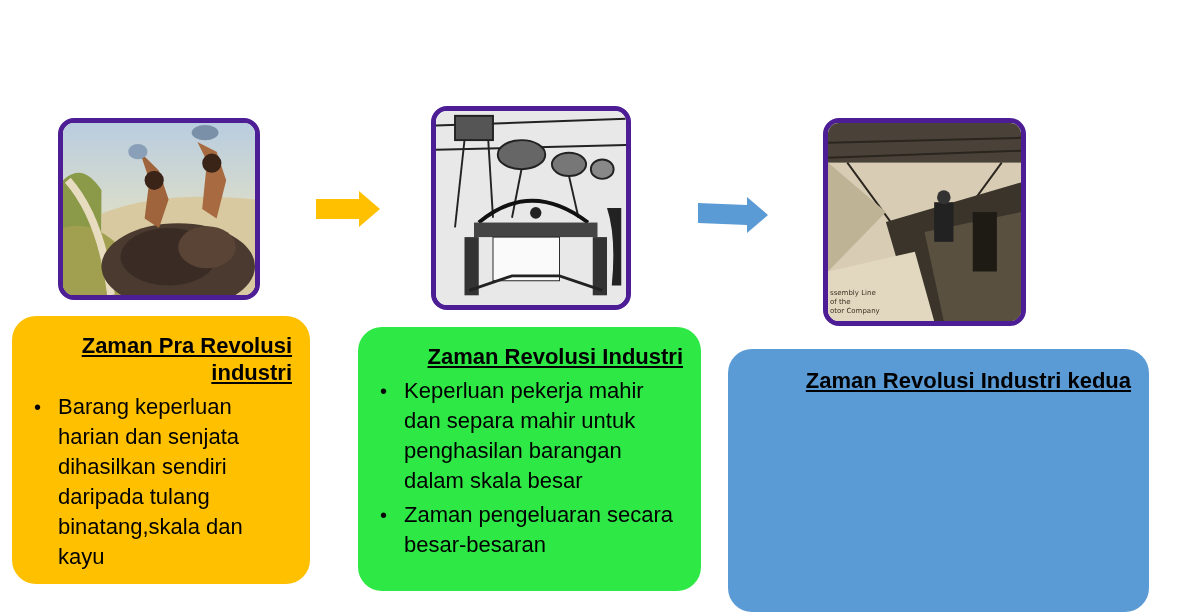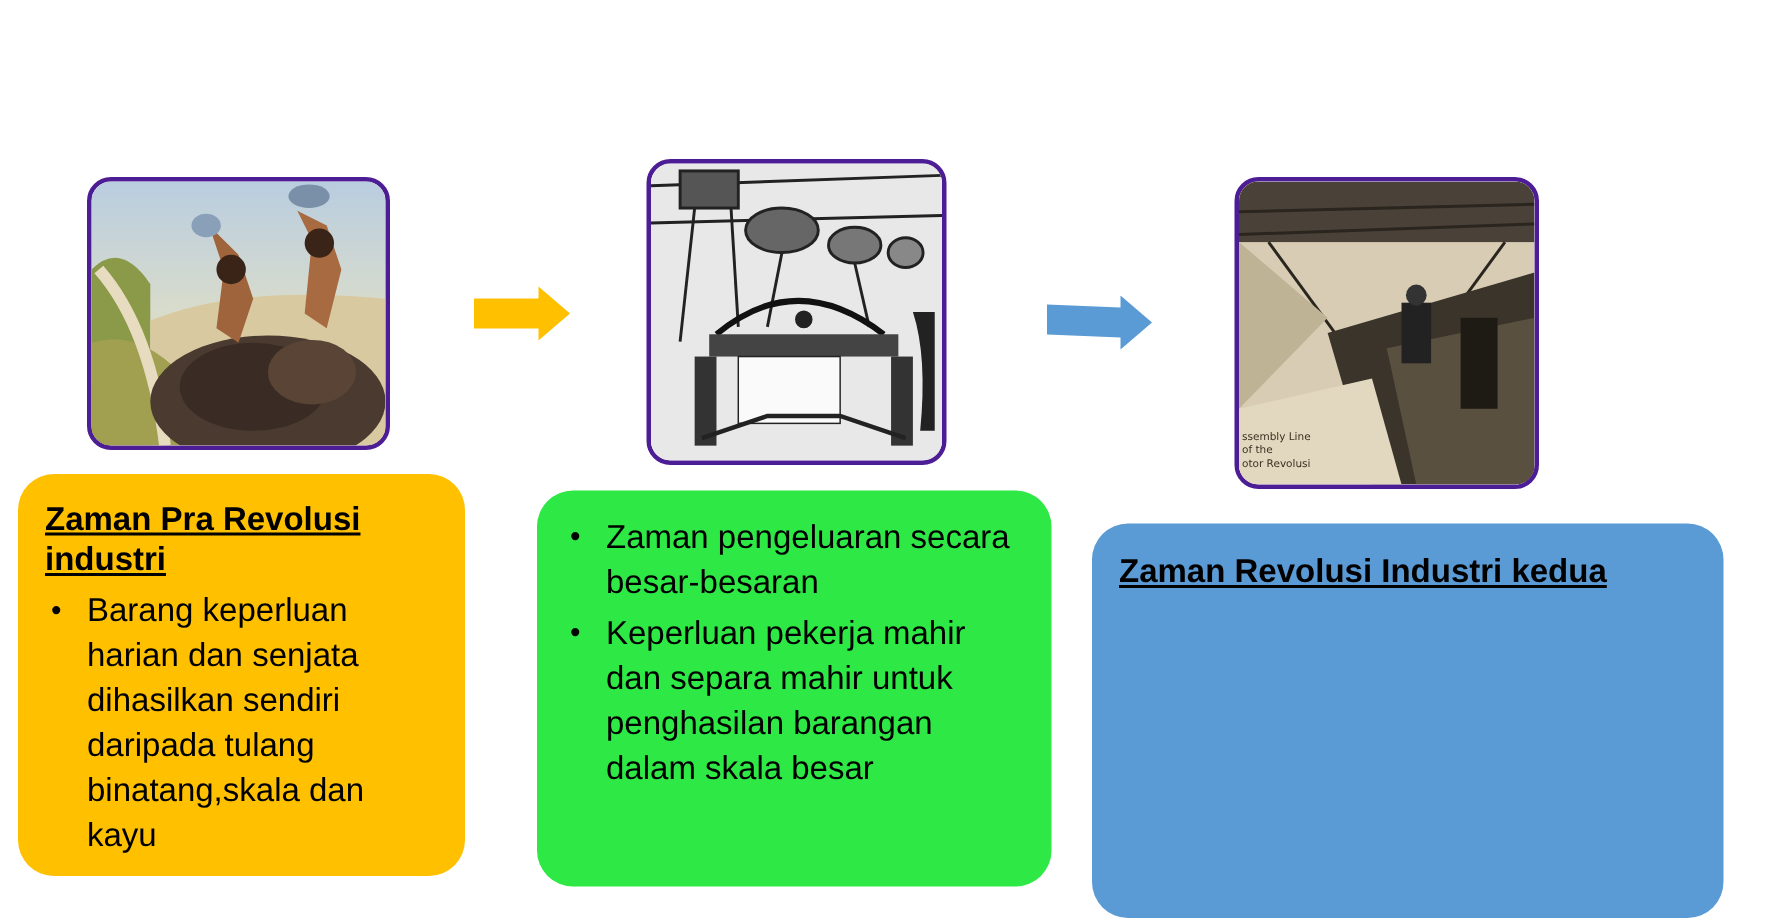--- a/index.html
+++ b/index.html
@@ -1,22 +1,22 @@
 <!DOCTYPE html>
 <html><head>
 <meta charset="utf-8">
 <style>
   html, body { margin:0; padding:0; }
   body { width:1189px; height:616px; background:#ffffff; position:relative; overflow:hidden;
          font-family:"Liberation Sans", "DejaVu Sans", sans-serif; color:#000; }
   .abs { position:absolute; }
-  .photo { position:absolute; border:3px solid #4c1d95; border-radius:16px; overflow:hidden; box-sizing:border-box; }
+  .photo { position:absolute; border:5px solid #4c1d95; border-radius:16px; overflow:hidden; box-sizing:border-box; }
   .photo svg { display:block; width:100%; height:100%; }
   .card { position:absolute; border-radius:24px; box-sizing:border-box; padding:10px 18px 10px 18px; }
-  .card-title { font-weight:bold; text-decoration:underline; text-align:left; font-size:22px; line-height:27px; }
+  .card-title { font-weight:bold; text-decoration:underline; text-align:right; font-size:22px; line-height:27px; }
   .card ul { list-style:none; margin:6px 0 0 0; padding:0; }
   .card li { position:relative; padding-left:28px; font-size:22px; line-height:30px; margin-bottom:4px; }
   .card li::before { content:"\2022"; position:absolute; left:4px; top:0; font-size:20px; }
   .caption { position:absolute; font-family:"DejaVu Sans", sans-serif; font-size:7px; line-height:9px; color:#3a3020; }
 </style>
 </head>
 <body>
 
 <div class="photo" style="left:58px; top:118px; width:202px; height:182px;">
   <svg viewBox="0 0 200 180" preserveAspectRatio="none">
@@ -84,41 +84,42 @@
     <path d="M100 110 L200 90 L200 200 L120 200Z" fill="#5a5040"></path>
     <rect x="110" y="80" width="20" height="40" fill="#222"></rect>
     <circle cx="120" cy="75" r="7" fill="#333"></circle>
     <rect x="150" y="90" width="25" height="60" fill="#1e1a14"></rect>
     <path d="M0 40 L60 90 L0 150Z" fill="#bfb396"></path>
     <path d="M0 150 L90 130 L110 200 L0 200Z" fill="#e2d8c0"></path>
   </svg>
   <div class="caption" style="left:2px; top:166px;">
     <div>ssembly Line</div>
     <div>of the</div>
-    <div>otor Revolusi</div>
+    <div>otor Company</div>
   </div>
 </div>
 
 <svg class="abs" style="left:316px; top:191px;" width="64" height="36" viewBox="0 0 64 36">
   <polygon points="0,8 43,8 43,0 64,18 43,36 43,28 0,28" fill="#FFC000"></polygon>
 </svg>
 
 <svg class="abs" style="left:698px; top:197px;" width="70" height="36" viewBox="0 0 70 36">
   <polygon points="0,6 49,8 49,0 70,18 49,36 49,28 0,26" fill="#5B9BD5"></polygon>
 </svg>
 
 <div class="card" style="left:12px; top:316px; width:298px; height:268px; background:#FFC000;">
   <div class="card-title" style="margin-top:6px;">Zaman Pra Revolusi industri</div>
   <ul>
     <li>Barang keperluan harian dan senjata dihasilkan sendiri daripada tulang binatang,skala dan kayu</li>
   </ul>
 </div>
 
 <div class="card" style="left:358px; top:327px; width:343px; height:264px; background:#2EE846;">
+  <div class="card-title" style="margin-top:6px;">Zaman Revolusi Industri</div>
   <ul>
+    <li>Keperluan pekerja mahir dan separa mahir untuk penghasilan barangan dalam skala besar</li>
     <li>Zaman pengeluaran secara besar-besaran</li>
-    <li>Keperluan pekerja mahir dan separa mahir untuk penghasilan barangan dalam skala besar</li>
   </ul>
 </div>
 
 <div class="card" style="left:728px; top:349px; width:421px; height:263px; background:#5B9BD5;">
   <div class="card-title" style="margin-top:8px;">Zaman Revolusi Industri kedua</div>
 </div>
 
 </body></html>

